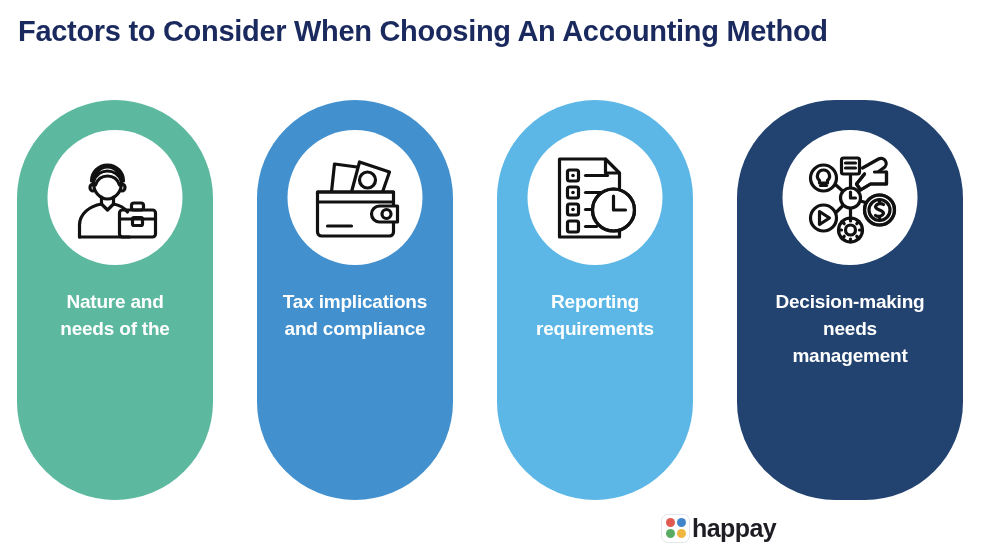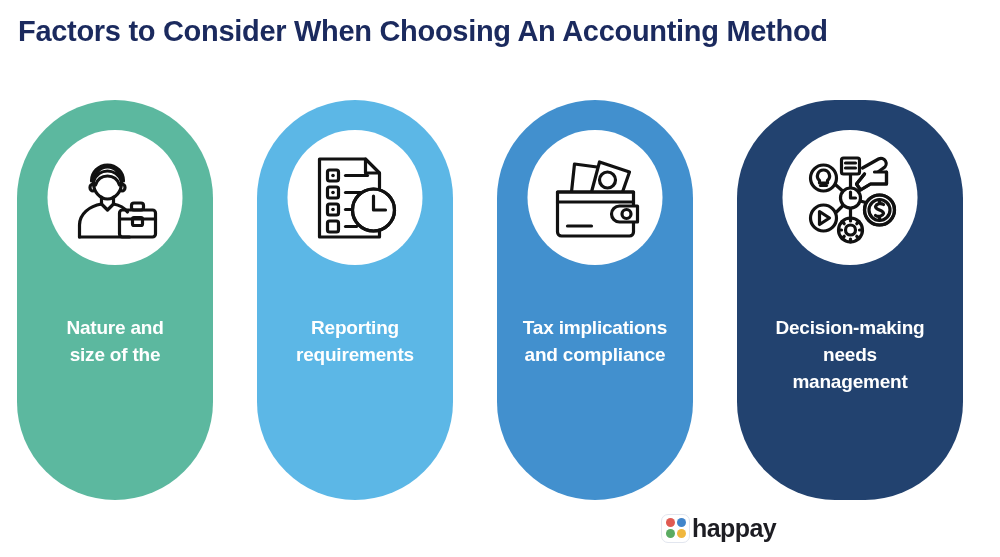--- a/index.html
+++ b/index.html
@@ -60,21 +60,21 @@
     align-items: center;
     justify-content: center;
   }
   .icon-circle svg {
     display: block;
   }
   .card-label {
     position: absolute;
     left: 6px;
     right: 6px;
-    top: 214px;
+    top: 188px;
     text-align: center;
     color: #ffffff;
     font-size: 19px;
     font-weight: bold;
     line-height: 27px;
     letter-spacing: -0.2px;
   }
   .card-label .ln {
     display: block;
   }
@@ -149,21 +149,47 @@
 
             <rect x="50" y="53" width="36" height="27" rx="3"></rect>
             <path d="M50 62 h36"></path>
             <rect x="62" y="46" width="12" height="7" rx="2.5"></rect>
             <rect x="63" y="60.5" width="10" height="8" rx="1.5"></rect>
           </svg>
         </span>
       </div>
       <div class="card-label">
         <span class="ln">Nature and</span>
-        <span class="ln">size of the</span>
+        <span class="ln">needs of the</span>
+      </div>
+    </div>
+
+    <div class="card" style="background: rgb(66, 144, 206);">
+      <div class="icon-circle">
+        <span>
+          <svg width="96" height="84" viewBox="0 0 96 84" fill="none" stroke="#111111" stroke-width="3.2" stroke-linecap="round" stroke-linejoin="round">
+
+            <path d="M24 36 l3 -28 l30 4 l-3 24" fill="#ffffff"></path>
+            <path d="M44 36 l8 -30 l30 10 l-7 20" fill="#ffffff"></path>
+            <circle cx="60" cy="24" r="8"></circle>
+
+            <path d="M10 36 h76 v40 a4 4 0 0 1 -4 4 h-68 a4 4 0 0 1 -4 -4 Z" fill="#ffffff"></path>
+            <path d="M10 36 h76"></path>
+            <path d="M10 46 h76"></path>
+
+            <path d="M72 50 h18 v16 h-18 a8 8 0 0 1 0 -16 Z" fill="#ffffff"></path>
+            <circle cx="79" cy="58" r="4.5"></circle>
+
+            <path d="M20 70 h24"></path>
+          </svg>
+        </span>
+      </div>
+      <div class="card-label">
+        <span class="ln">Tax implications</span>
+        <span class="ln">and compliance</span>
       </div>
     </div>
 
     <div class="card" style="background: rgb(92, 183, 230);">
       <div class="icon-circle">
         <span>
           <svg width="88" height="86" viewBox="0 0 88 86" fill="none" stroke="#111111" stroke-width="3.2" stroke-linecap="round" stroke-linejoin="round">
 
             <path d="M8 4 h46 l14 14 v64 h-60 Z"></path>
             <path d="M54 4 v14 h14"></path>
@@ -185,46 +211,20 @@
             <path d="M62 41 v14 h12"></path>
           </svg>
         </span>
       </div>
       <div class="card-label">
         <span class="ln">Reporting</span>
         <span class="ln">requirements</span>
       </div>
     </div>
 
-    <div class="card" style="background: rgb(66, 144, 206);">
-      <div class="icon-circle">
-        <span>
-          <svg width="96" height="84" viewBox="0 0 96 84" fill="none" stroke="#111111" stroke-width="3.2" stroke-linecap="round" stroke-linejoin="round">
-
-            <path d="M24 36 l3 -28 l30 4 l-3 24" fill="#ffffff"></path>
-            <path d="M44 36 l8 -30 l30 10 l-7 20" fill="#ffffff"></path>
-            <circle cx="60" cy="24" r="8"></circle>
-
-            <path d="M10 36 h76 v40 a4 4 0 0 1 -4 4 h-68 a4 4 0 0 1 -4 -4 Z" fill="#ffffff"></path>
-            <path d="M10 36 h76"></path>
-            <path d="M10 46 h76"></path>
-
-            <path d="M72 50 h18 v16 h-18 a8 8 0 0 1 0 -16 Z" fill="#ffffff"></path>
-            <circle cx="79" cy="58" r="4.5"></circle>
-
-            <path d="M20 70 h24"></path>
-          </svg>
-        </span>
-      </div>
-      <div class="card-label">
-        <span class="ln">Tax implications</span>
-        <span class="ln">and compliance</span>
-      </div>
-    </div>
-
     <div class="card" style="background: rgb(34, 66, 111); padding-left: 30px;">
       <div class="icon-circle">
         <span>
           <svg width="96" height="92" viewBox="0 0 96 92" fill="none" stroke="#111111" stroke-width="3.2" stroke-linecap="round" stroke-linejoin="round">
 
             <path d="M48 46 l-18 -16"></path>
             <path d="M48 46 l-18 18"></path>
             <path d="M48 46 v-26"></path>
             <path d="M48 46 v20"></path>
             <path d="M48 46 l20 6"></path>

